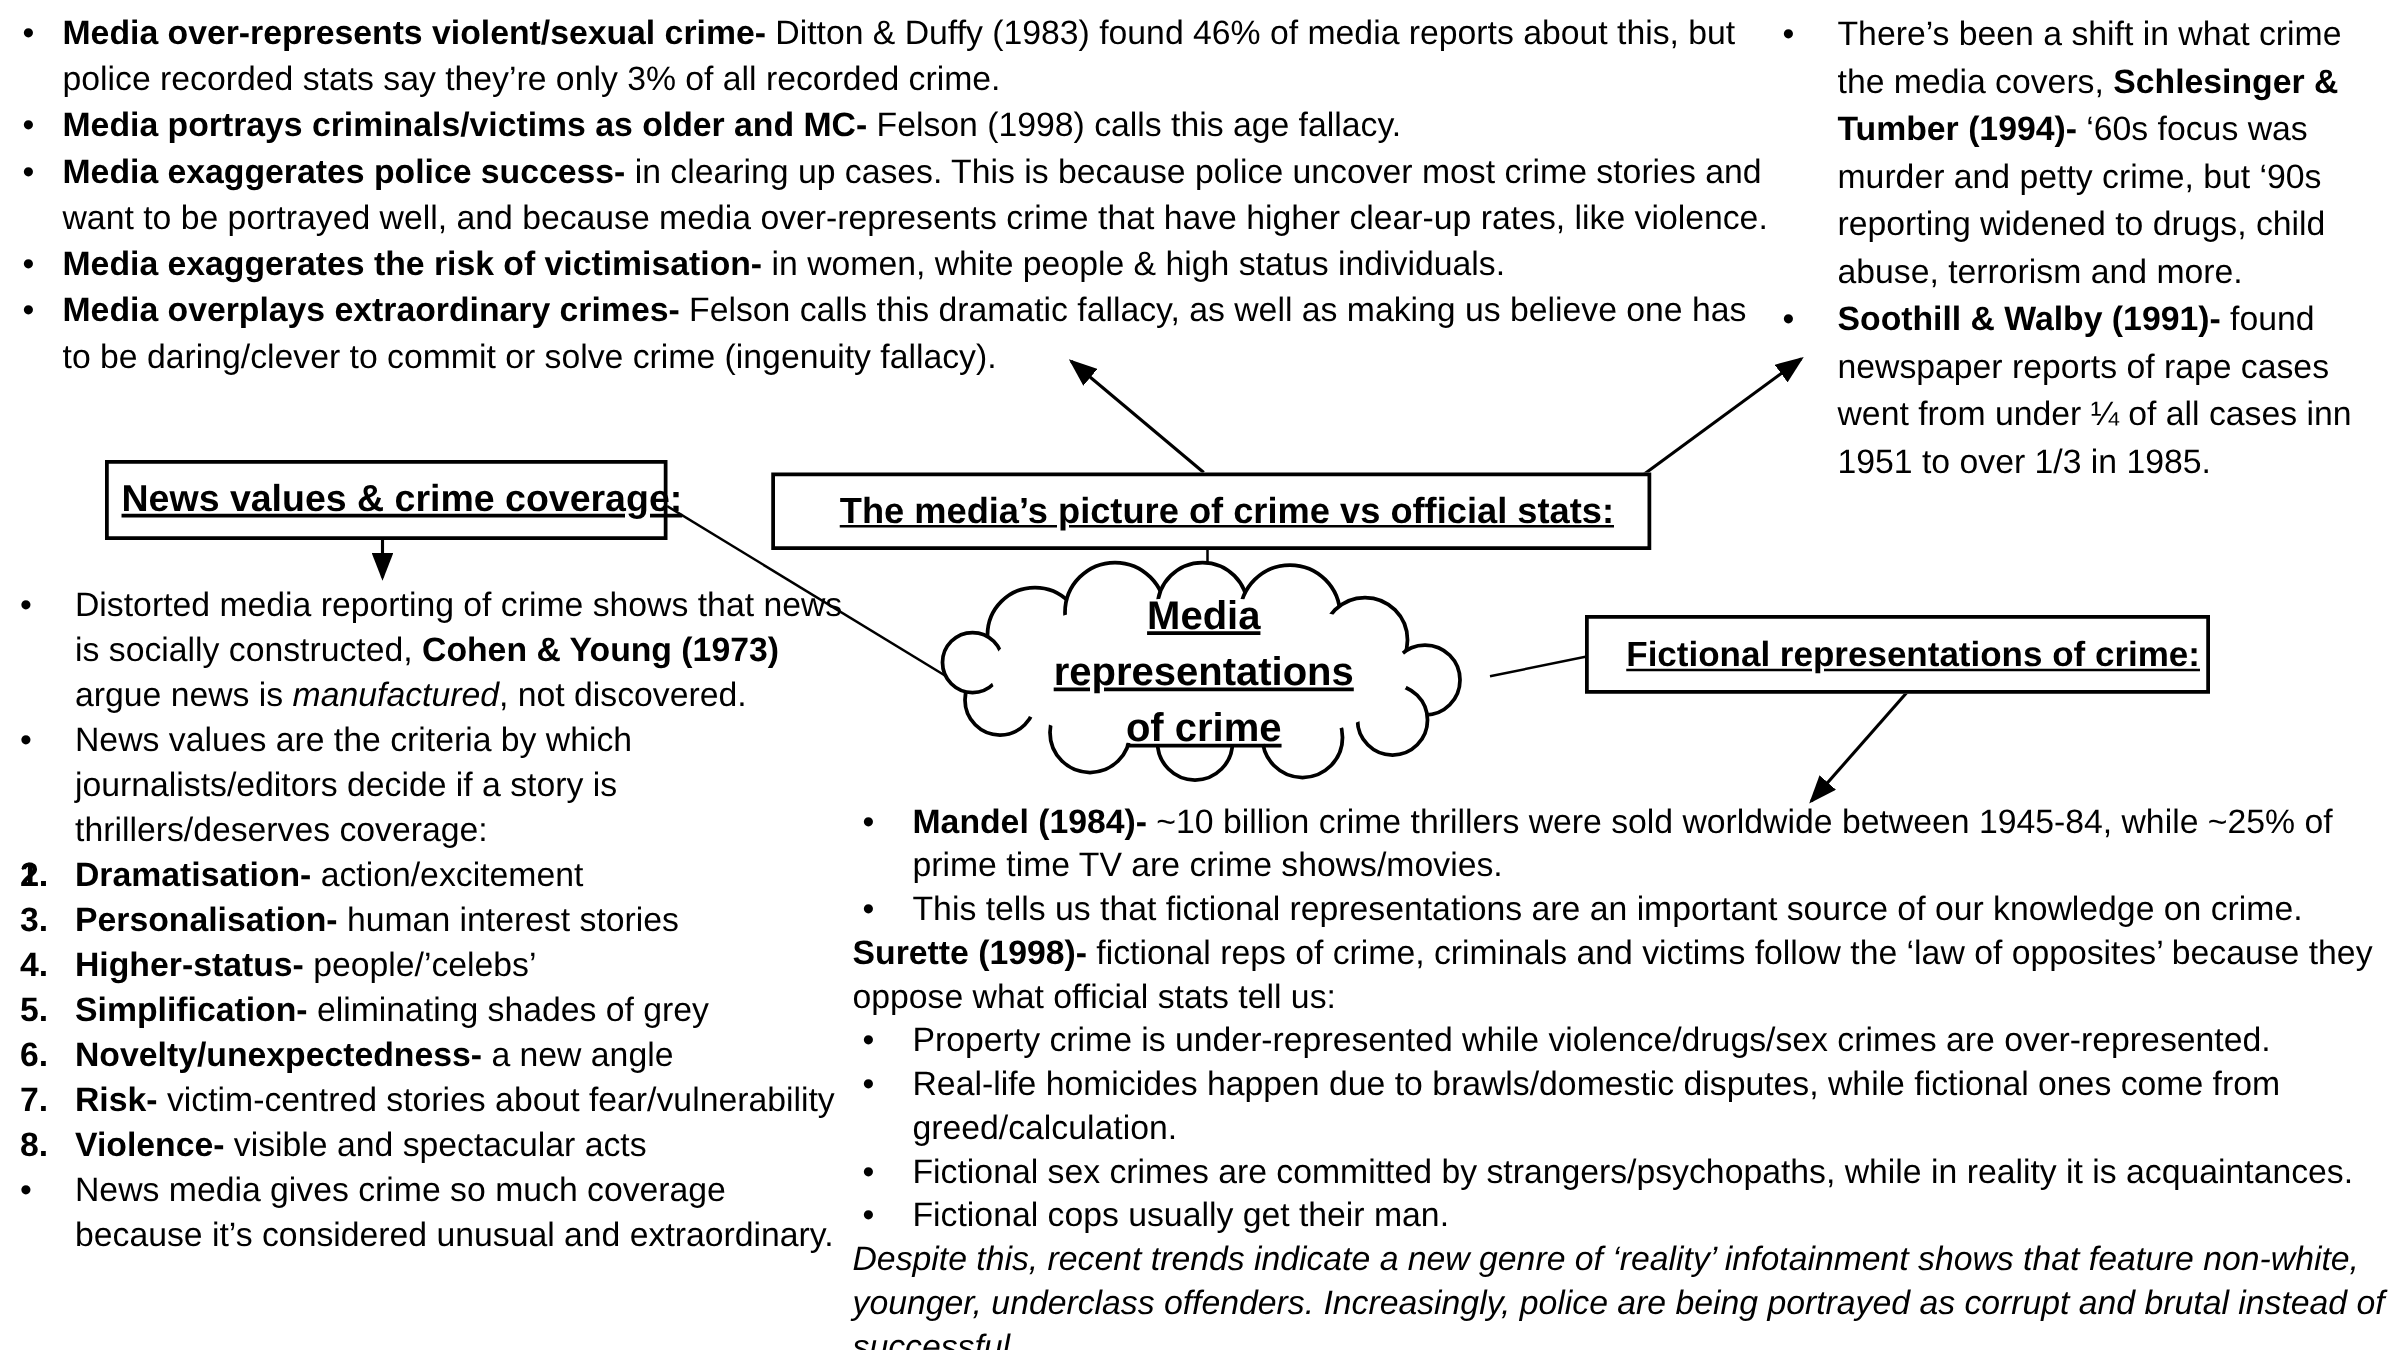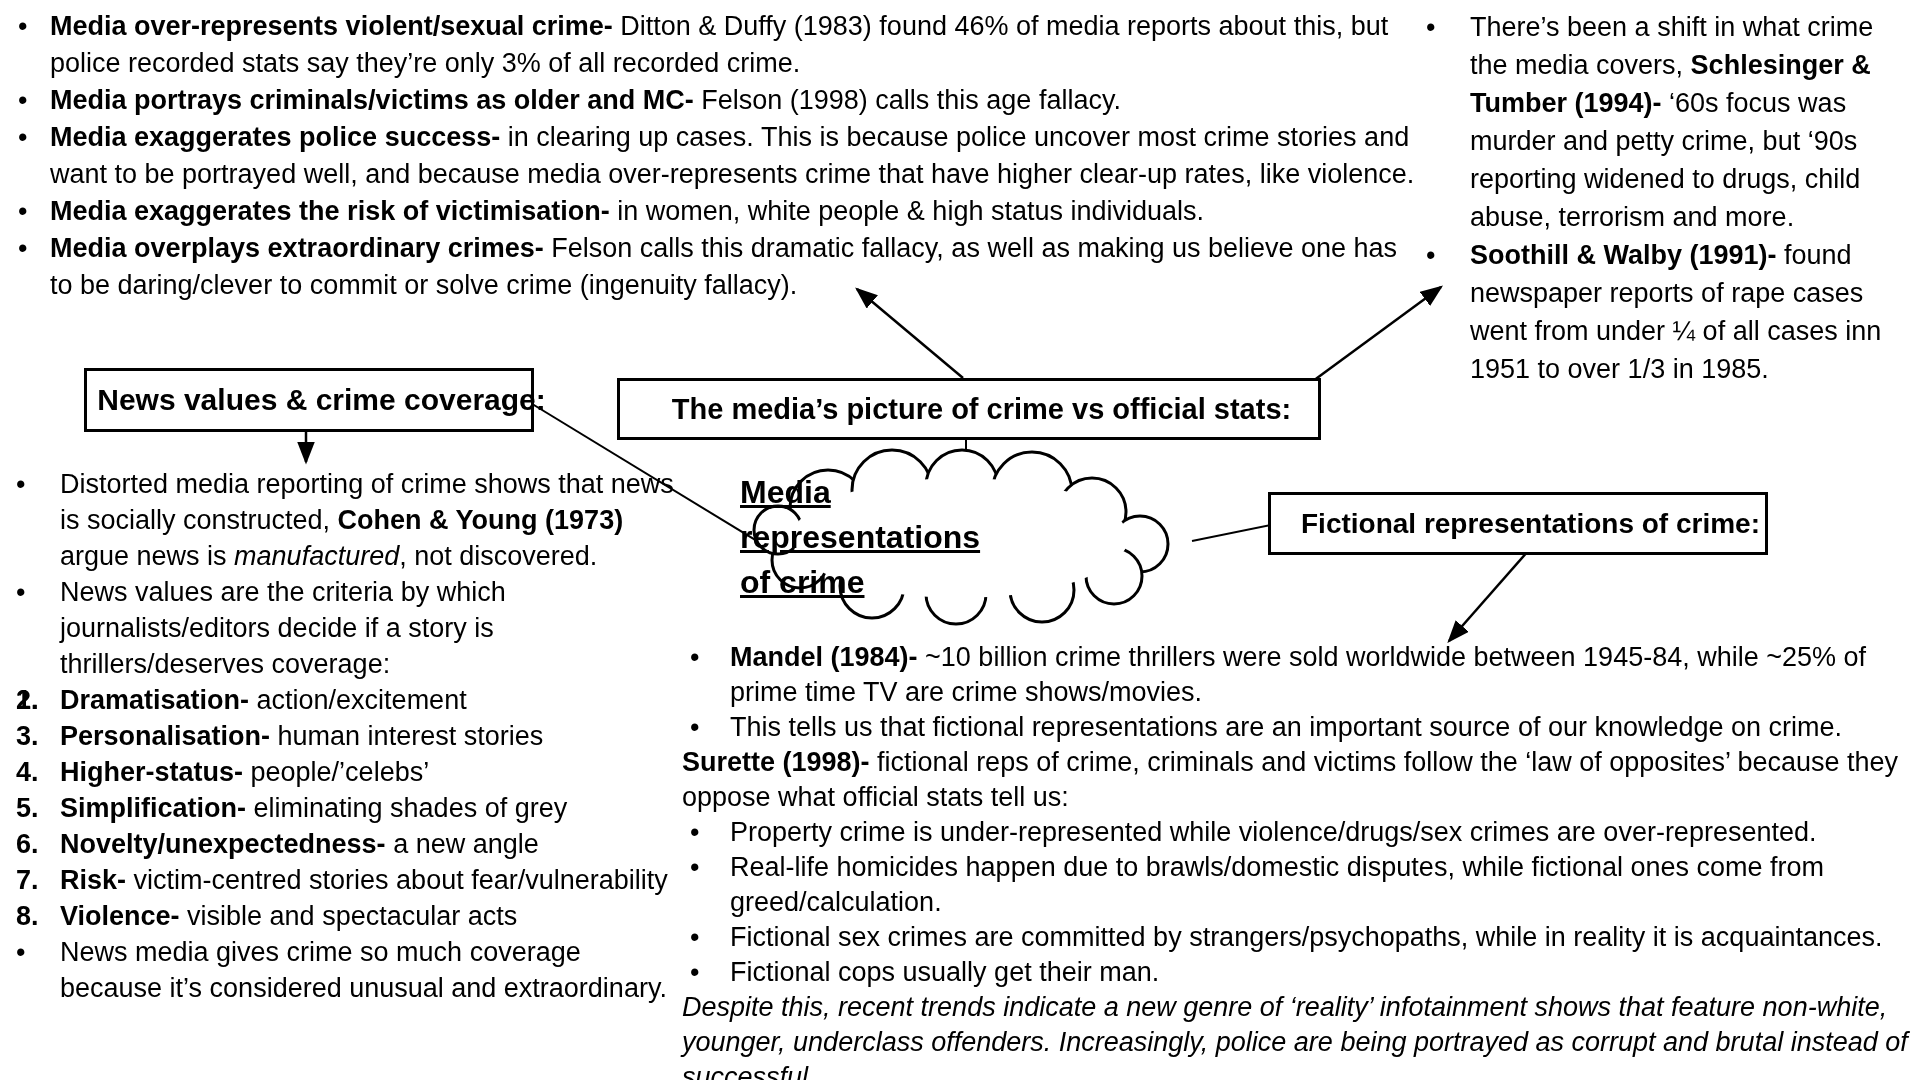--- a/index.html
+++ b/index.html
@@ -26,28 +26,28 @@
   
   #fictional-section{left:682px;top:640px;width:1240px;font-size:27px;line-height:35px;}
   #fictional-section .li{padding-left:48px;}
   #fictional-section .mk{left:8px;}
   #fictional-section .para{padding-left:0;}
   .italic-note{font-style:italic;}
   
   .box{position:absolute;background:#fff;border:3px solid #000;display:flex;
        align-items:center;justify-content:center;font-weight:bold;z-index:2;
        white-space:nowrap;}
-  .box .label{margin-left:25px;}
+  .box .label{text-decoration:underline;margin-left:25px;}
   #box-news{left:84px;top:368px;width:444px;height:58px;font-size:30px;}
   #box-media{left:617px;top:378px;width:698px;height:56px;font-size:29px;}
   #box-fictional{left:1268px;top:492px;width:494px;height:57px;font-size:28px;}
   
   #cloud{position:absolute;left:740px;top:446px;width:446px;height:182px;z-index:2;}
   #cloud svg{position:absolute;left:0;top:0;}
-  #cloud-text{position:absolute;left:0;top:24px;width:100%;
+  #cloud-text{position:absolute;left:0;top:24px;width:100%;text-align:center;
               font-weight:bold;font-size:32px;line-height:45px;z-index:3;}
   #cloud-text span{display:block;text-decoration:underline;}
   
   #connectors{position:absolute;left:0;top:0;z-index:1;pointer-events:none;}
 </style>
 </head>
 <body>
 
 <div id="slide">
 

